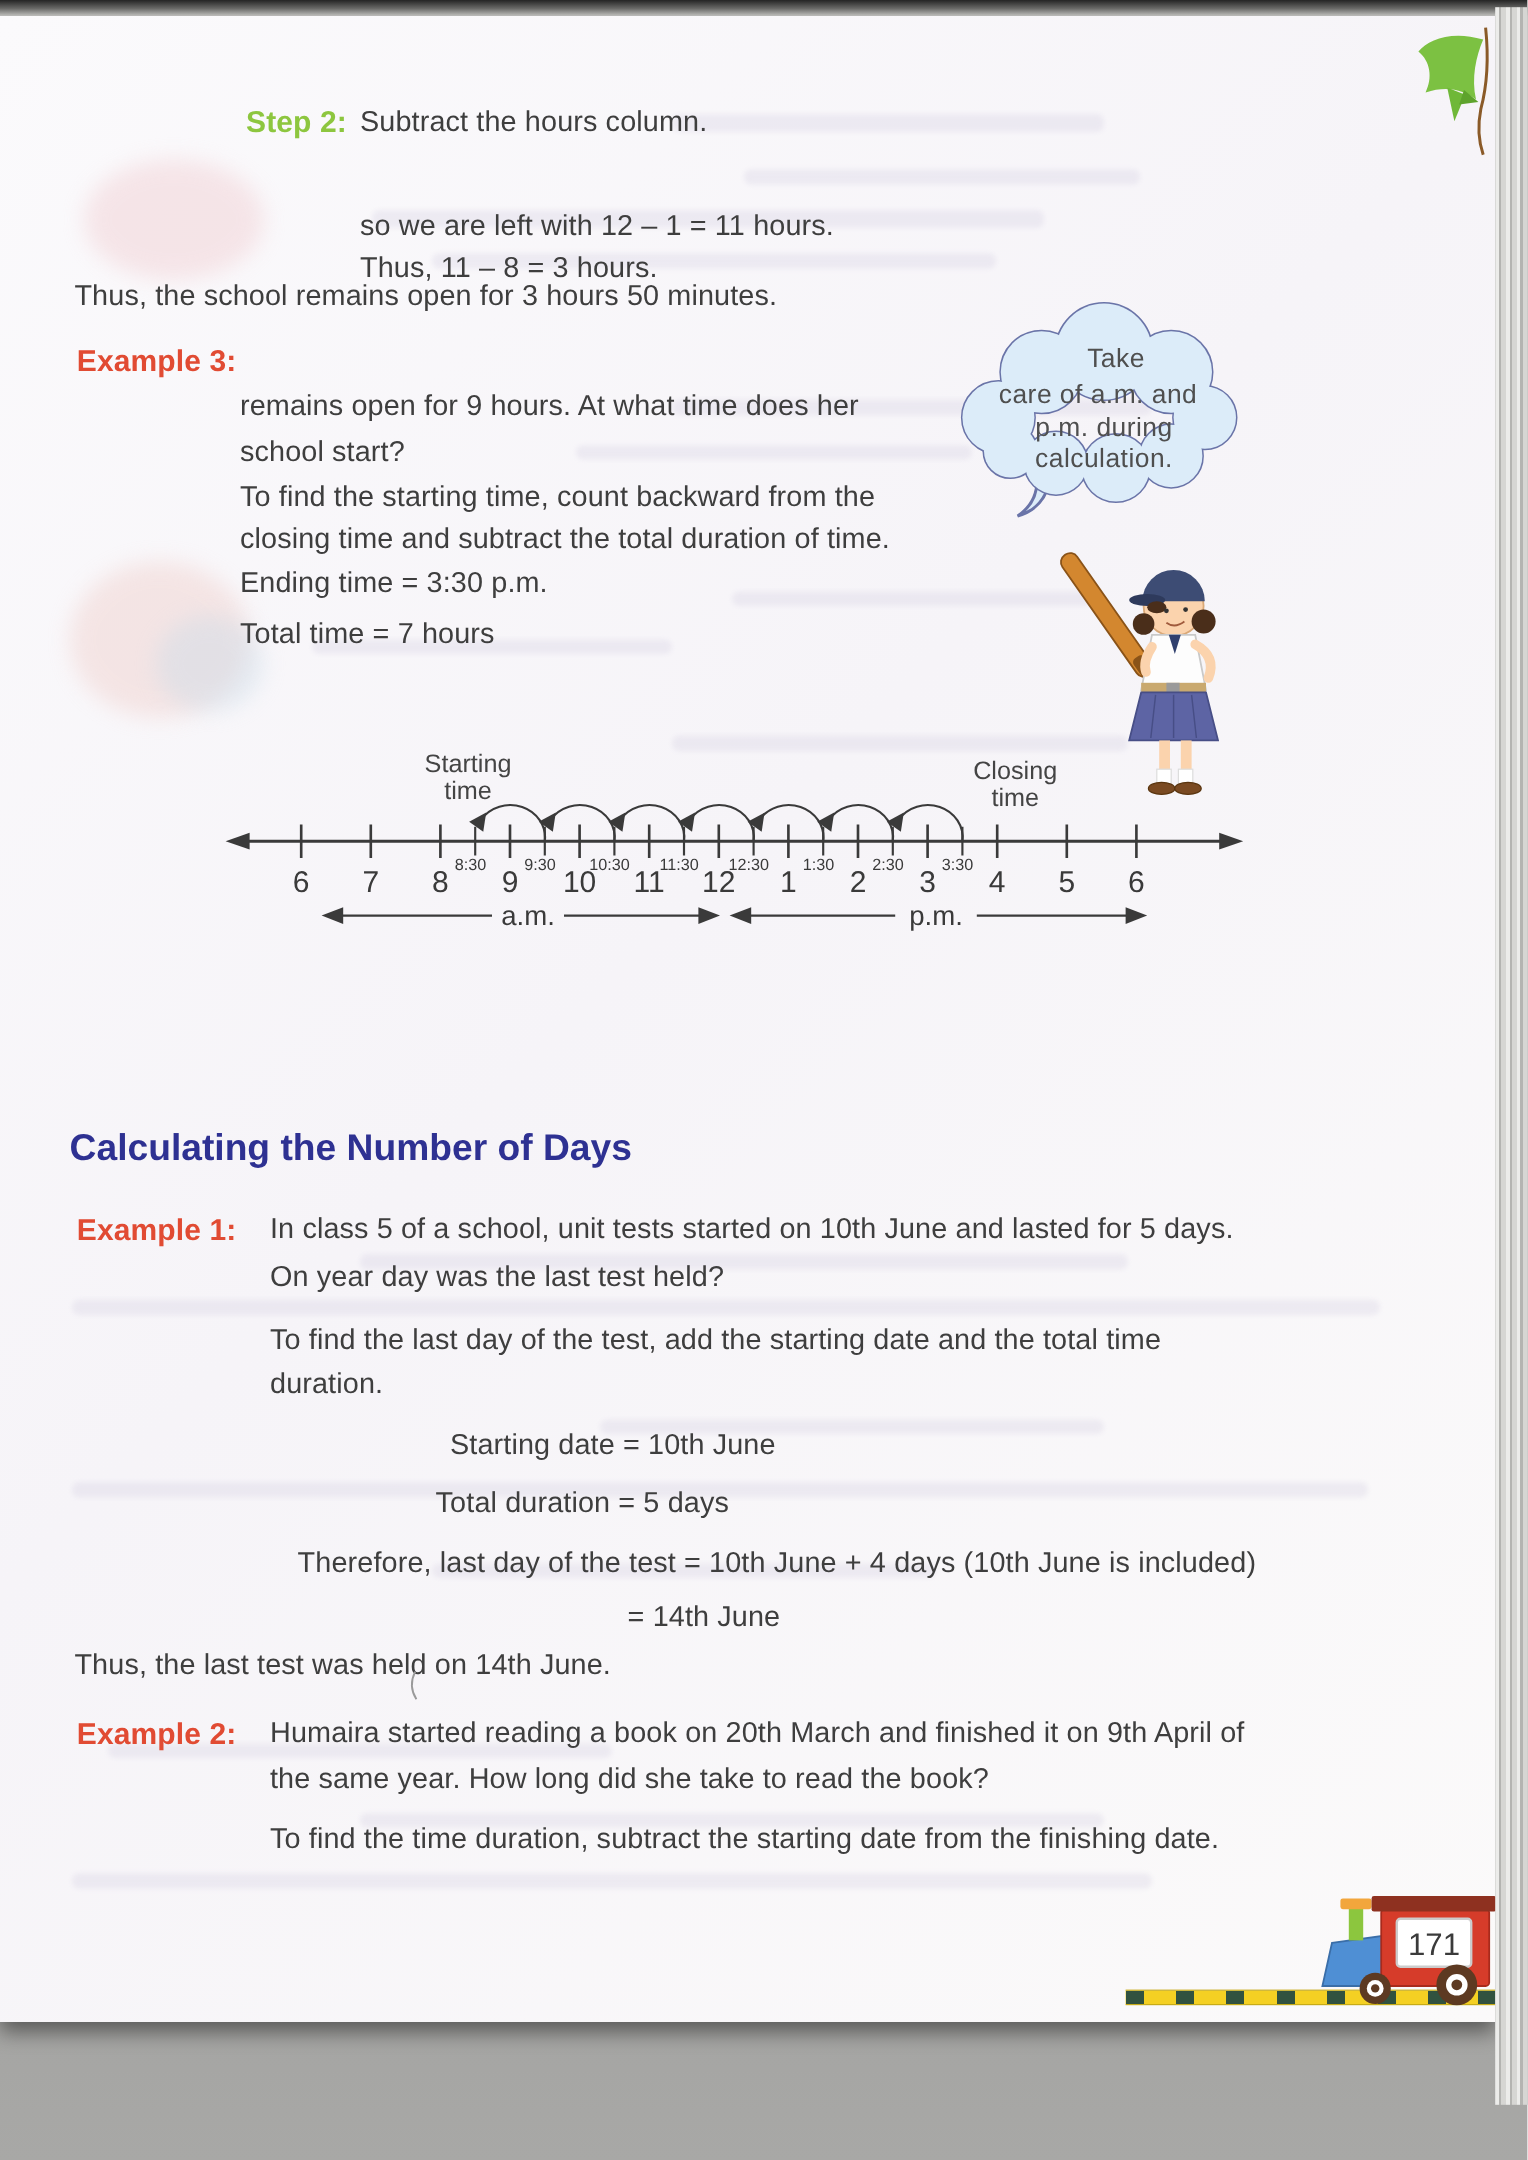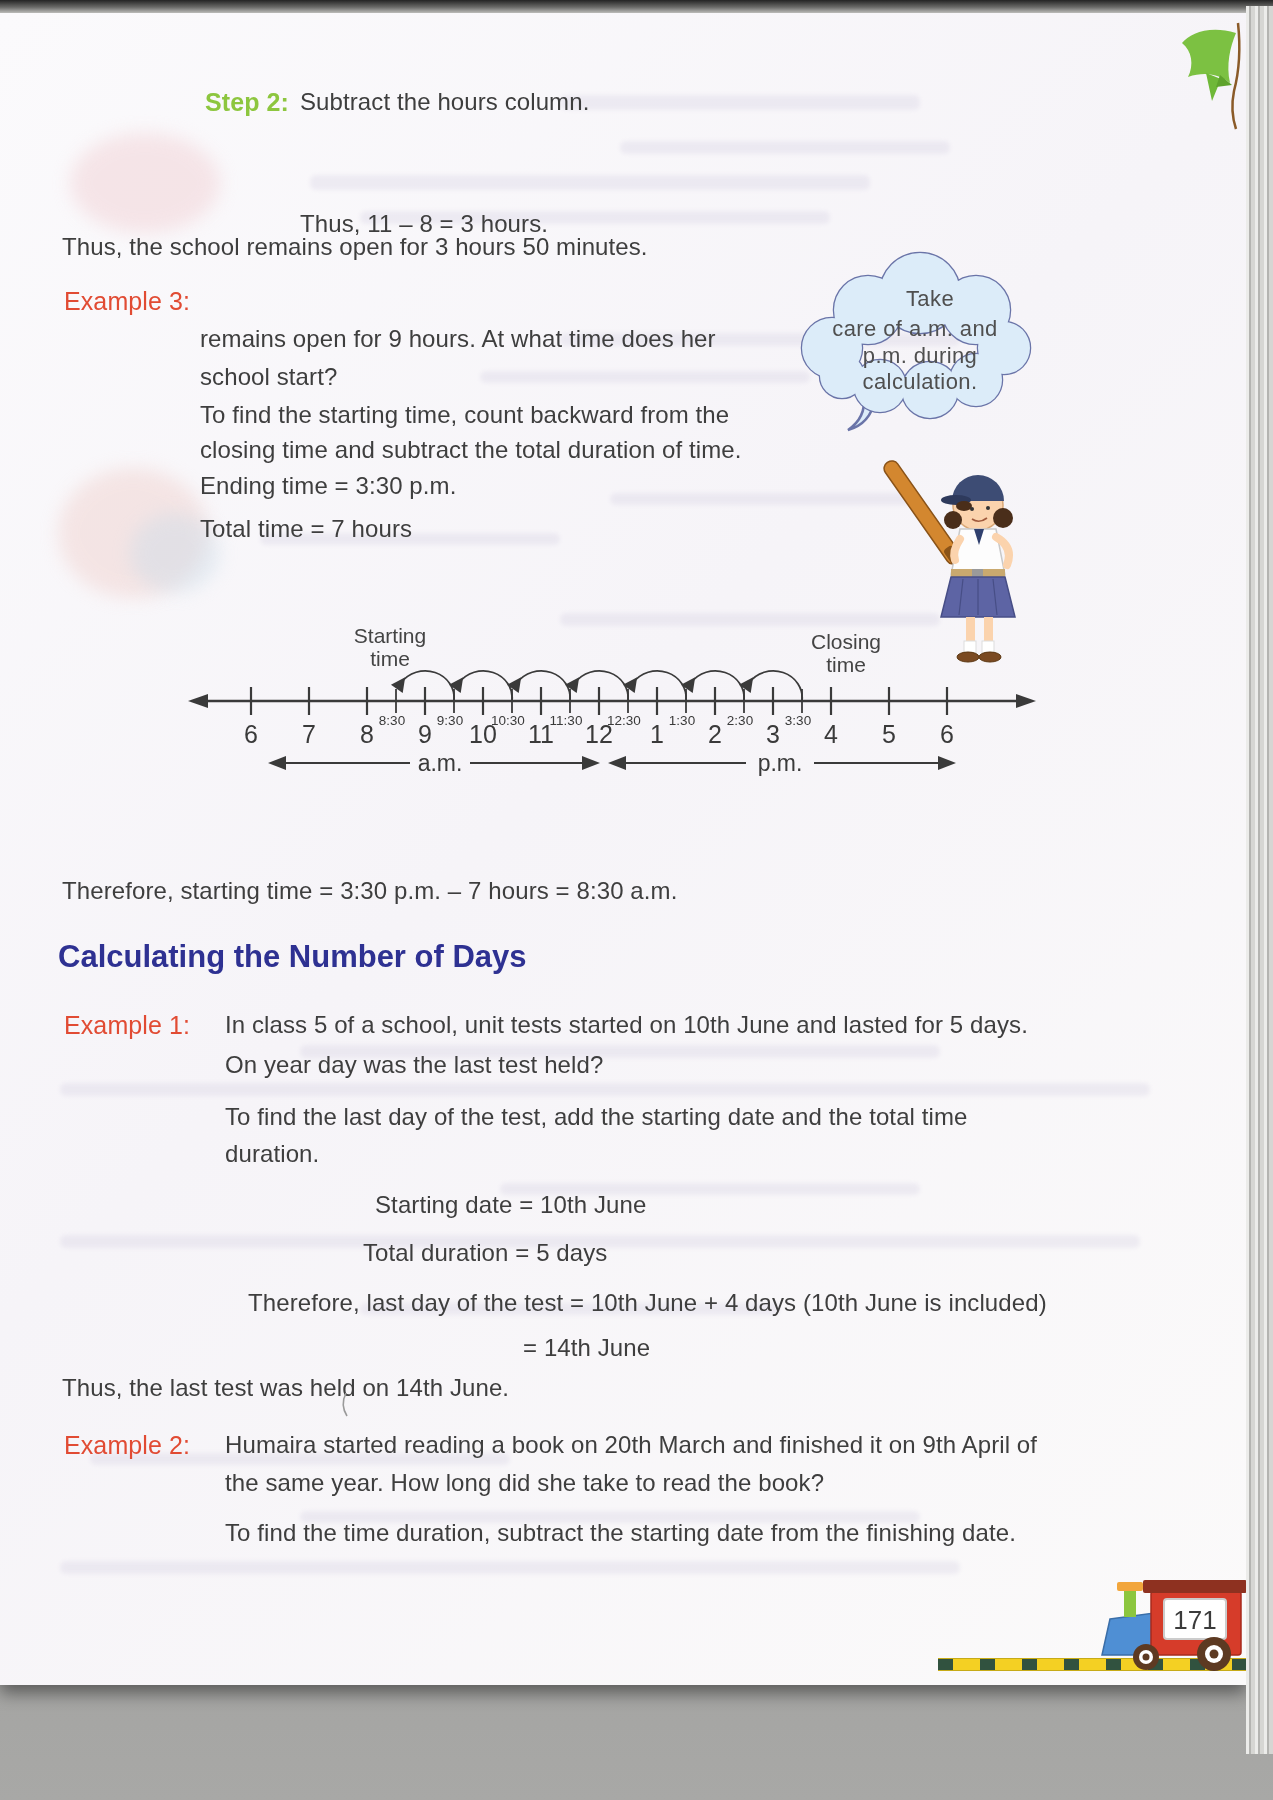--- a/index.html
+++ b/index.html
@@ -9,21 +9,21 @@
   .top-edge{position:absolute;left:0;top:0;width:1273px;height:13px;
             background:linear-gradient(180deg,#242424,#6a6a68 55%,#bcbcb9);}
   .right-stack{position:absolute;left:1246px;top:6px;width:27px;height:1748px;
                background:repeating-linear-gradient(90deg,#ececea 0 3px,#b4b4b1 3px 5px,#d6d6d3 5px 9px);
                border-right:4px solid #7d7d7b;}
   .page{position:absolute;left:0;top:13px;width:1246px;height:1672px;
         background:linear-gradient(135deg,#fbfafc 0%,#f6f4f8 45%,#fbfafa 100%);
         box-shadow:0 8px 16px rgba(0,0,0,.45);}
   .tline{position:absolute;font-size:24px;color:#3e3e3e;white-space:nowrap;letter-spacing:.1px;}
   .lab-green{color:#8dc63f;font-weight:bold;font-size:25px;}
-  .lab-red{color:#e14b33;font-weight:normal;font-size:25px;}
+  .lab-red{color:#e14b33;font-weight:bold;font-size:25px;}
   .heading{position:absolute;font-size:31px;font-weight:bold;color:#2e3192;white-space:nowrap;}
   .ghost{position:absolute;background:#d5d0e2;opacity:.32;filter:blur(2px);border-radius:6px;}
   .blob{position:absolute;border-radius:50%;filter:blur(9px);}
   .track{position:absolute;left:938px;top:1645px;width:308px;height:11px;
          background:repeating-linear-gradient(90deg,#31523f 0 15px,#f4d023 15px 42px);
          border-top:1px solid #c7ab17;border-bottom:1px solid #c7ab17;}
   svg text{font-family:"Liberation Sans",sans-serif;}
   .bubble-text{fill:#4f4f4f;font-size:22px;letter-spacing:.4px;}
 </style>
 </head>
@@ -49,20 +49,21 @@
     <div class="ghost" style="left:60px;top:1070px;width:1090px;height:13px;"></div>
     <div class="ghost" style="left:500px;top:1170px;width:420px;height:12px;"></div>
     <div class="ghost" style="left:60px;top:1222px;width:1080px;height:13px;"></div>
     <div class="ghost" style="left:360px;top:1290px;width:420px;height:12px;"></div>
     <div class="ghost" style="left:90px;top:1440px;width:420px;height:12px;"></div>
     <div class="ghost" style="left:300px;top:1498px;width:620px;height:12px;"></div>
     <div class="ghost" style="left:60px;top:1548px;width:900px;height:13px;"></div>
 
     <span class="tline lab-green" style="left:205px;top:75px;">Step 2:</span>
     <span class="tline" style="left:300px;top:75px;">Subtract the hours column.</span>
+    <span class="tline" style="left:300px;top:162px;">so we are left with 12 – 1 = 11 hours.</span>
     <span class="tline" style="left:300px;top:197px;">Thus, 11 – 8 = 3 hours.</span>
 
     <span class="tline" style="left:62px;top:220px;">Thus, the school remains open for 3 hours 50 minutes.</span>
 
     <span class="tline lab-red" style="left:64px;top:274px;">Example 3:</span>
     <span class="tline" style="left:200px;top:312px;">remains open for 9 hours. At what time does her</span>
     <span class="tline" style="left:200px;top:350px;">school start?</span>
     <span class="tline" style="left:200px;top:388px;">To find the starting time, count backward from the</span>
     <span class="tline" style="left:200px;top:423px;">closing time and subtract the total duration of time.</span>
     <span class="tline" style="left:200px;top:459px;">Ending time = 3:30 p.m.</span>
@@ -217,21 +218,20 @@
           <line x1="636" y1="150" x2="768" y2="150"></line>
       </g>
       <polygon points="108,143 90,150 108,157" fill="#3a3a3a"></polygon>
       <polygon points="404,143 422,150 404,157" fill="#3a3a3a"></polygon>
       <polygon points="448,143 430,150 448,157" fill="#3a3a3a"></polygon>
       <polygon points="760,143 778,150 760,157" fill="#3a3a3a"></polygon>
       <text x="262" y="158" font-size="23" fill="#3a3a3a" text-anchor="middle">a.m.</text>
       <text x="602" y="158" font-size="23" fill="#3a3a3a" text-anchor="middle">p.m.</text>
     </svg>
 
-    <span class="tline" style="left:62px;top:864px;">Therefore, starting time = 3:30 p.m. – 7 hours = 8:30 a.m.</span>
 
     <h2 class="heading" style="left:58px;top:926px;margin:0;">Calculating the Number of Days</h2>
 
     <span class="tline lab-red" style="left:64px;top:998px;">Example 1:</span>
     <span class="tline" style="left:225px;top:998px;">In class 5 of a school, unit tests started on 10th June and lasted for 5 days.</span>
     <span class="tline" style="left:225px;top:1038px;">On year day was the last test held?</span>
     <span class="tline" style="left:225px;top:1090px;">To find the last day of the test, add the starting date and the total time</span>
     <span class="tline" style="left:225px;top:1127px;">duration.</span>
     <span class="tline" style="left:375px;top:1178px;">Starting date = 10th June</span>
     <span class="tline" style="left:363px;top:1226px;">Total duration = 5 days</span>

